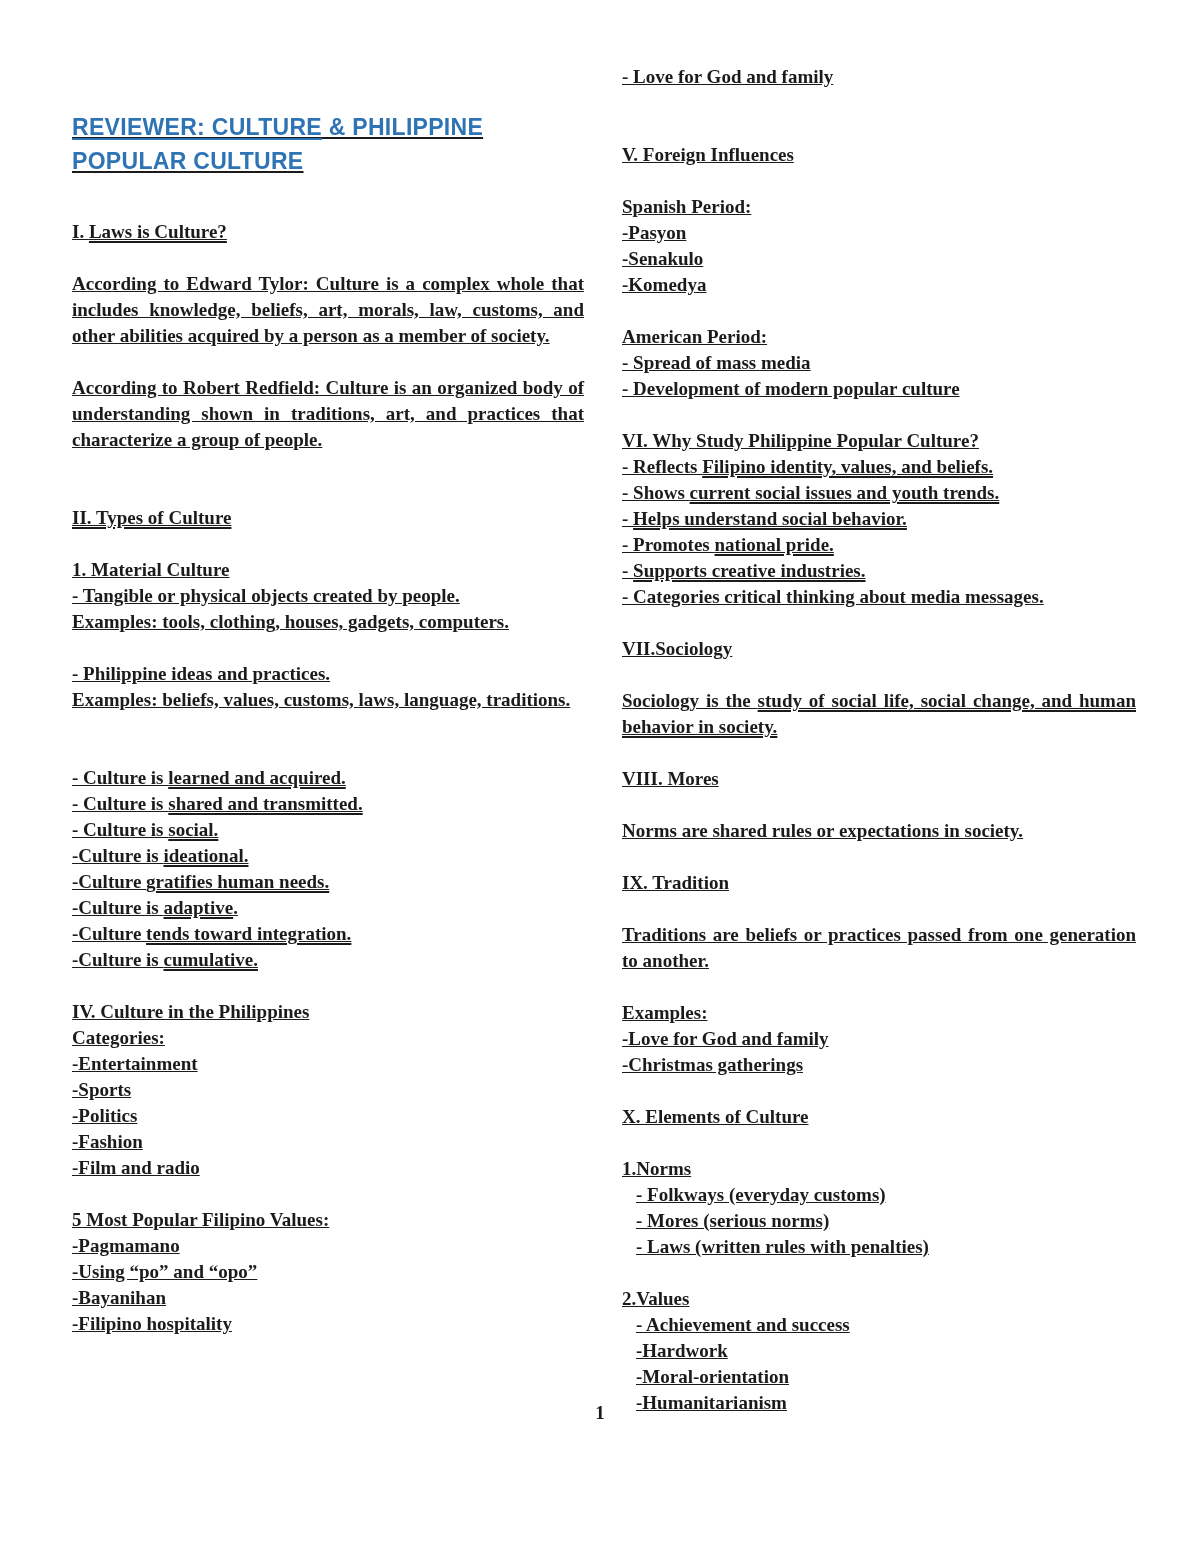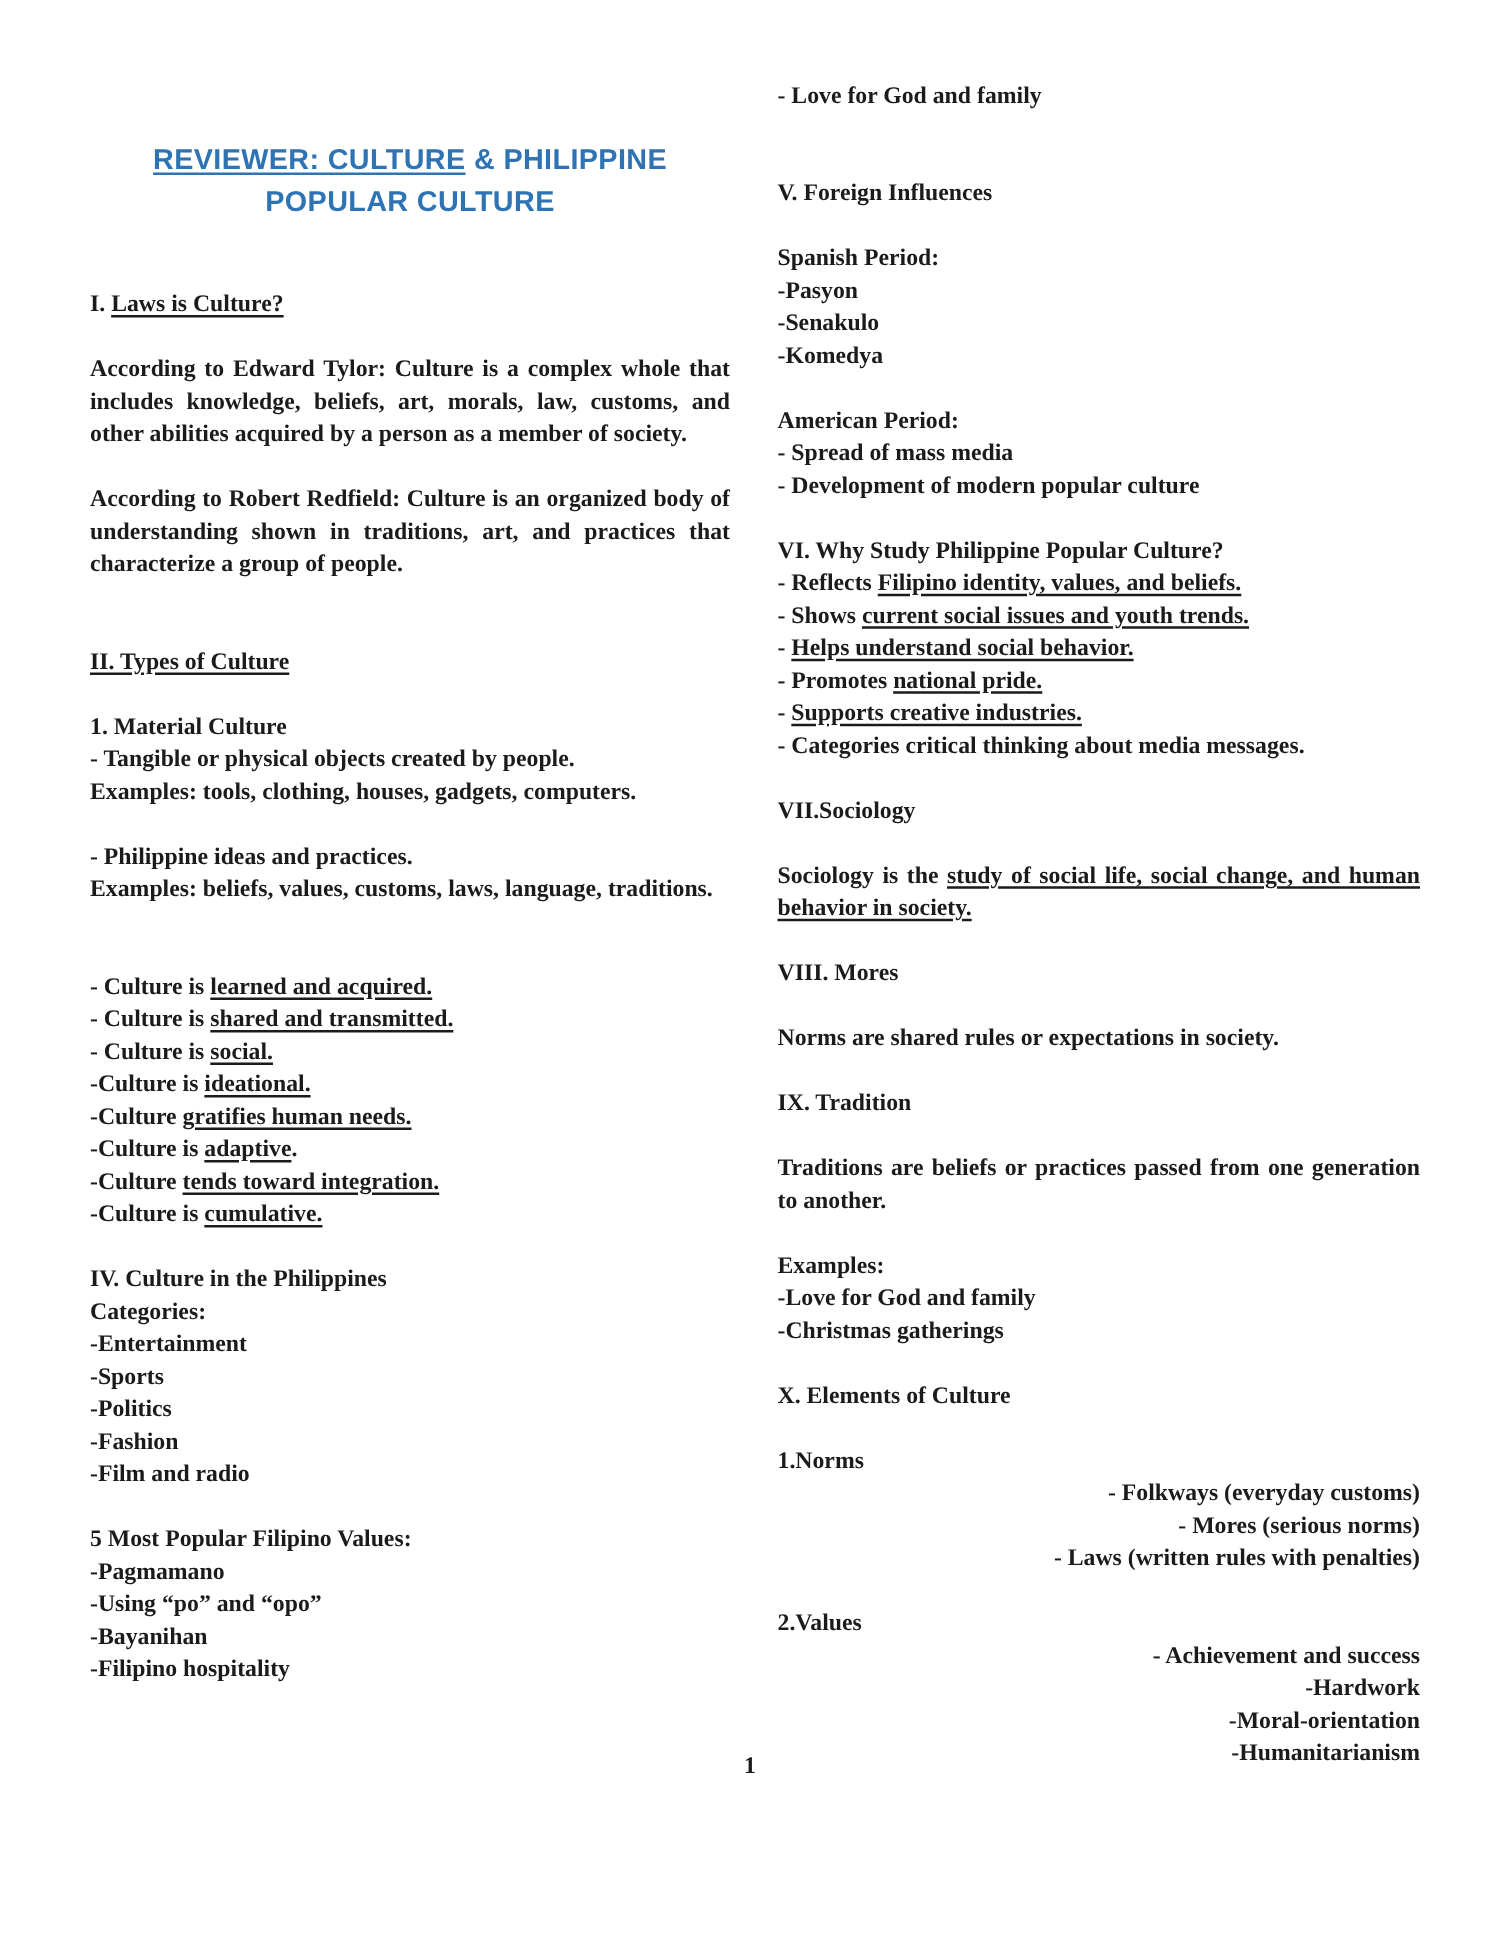--- a/index.html
+++ b/index.html
@@ -5,32 +5,31 @@
   html,body{margin:0;padding:0;background:#ffffff;}
   .page{
     position:relative;
     width:1200px;height:1553px;
     background:#ffffff;
     font-family:"Liberation Serif", serif;
     font-weight:700;
     color:#1b1b1b;
     overflow:hidden;
   }
-  .col{position:absolute;font-size:19px;line-height:26px;}
+  .col{position:absolute;font-size:19px;line-height:26px;text-decoration:underline;}
   .col-left{left:72px;top:110px;width:512px;}
   .col-right{left:622px;top:64px;width:514px;}
   .line{white-space:normal;}
   .just{text-align:justify;}
-  .ind{padding-left:14px;text-align:right;}
+  .ind{padding-left:14px;}
   .title{
     font-family:"Liberation Sans", sans-serif;
     font-size:23px;line-height:34px;
     letter-spacing:.3px;
-    margin-bottom:14px;
-    text-align:center;
+    margin-bottom:2px;
   }
   span.u{text-decoration:underline;text-decoration-thickness:2px;text-underline-offset:3px;}
   .sp{width:100%;}
   .page-number{
     position:absolute;left:0;right:0;top:1402px;
     text-align:center;font-size:19px;font-weight:700;
     font-family:"Liberation Serif", serif;
   }
 </style>
 </head>

